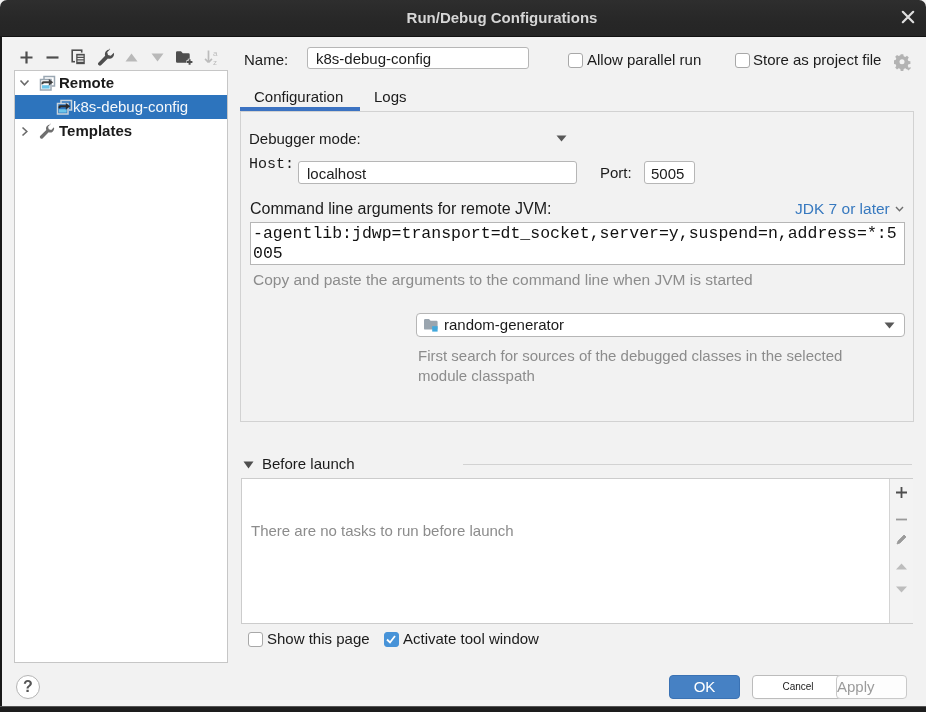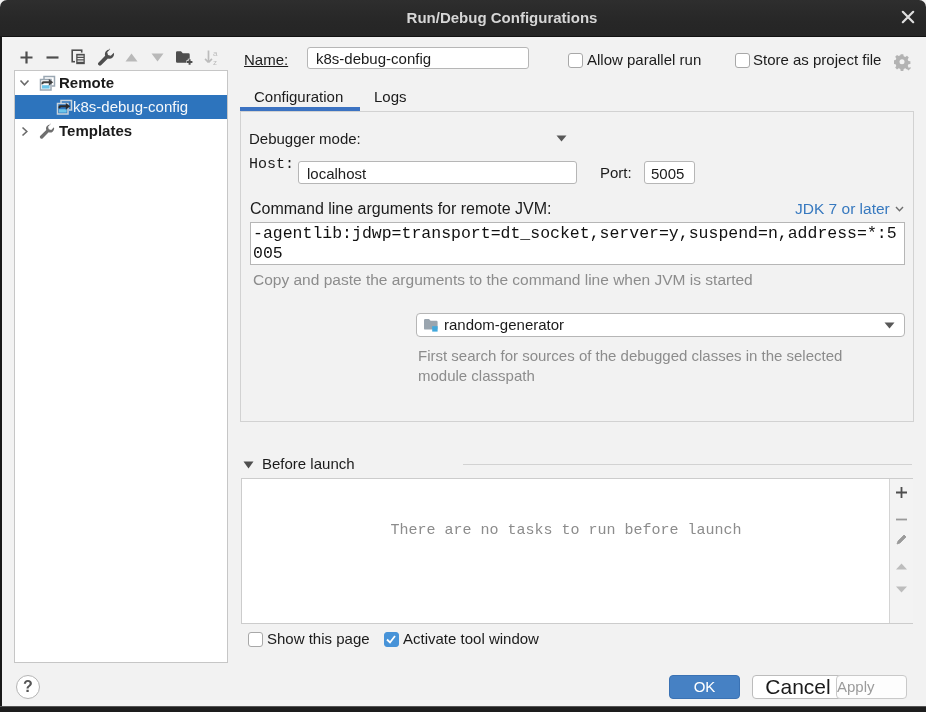--- a/index.html
+++ b/index.html
@@ -89,21 +89,21 @@
   <div class="lbl" style="left:73px;top:98px;color:#f5f8fb;">k8s-debug-config</div>
 
   <svg style="left:21px;top:126px" width="8" height="11" viewBox="0 0 8 11">
     <path d="M1.5 1.5 L5.8 5.5 L1.5 9.5" fill="none" stroke="#6a6a6a" stroke-width="1.6"></path>
   </svg>
   <svg style="left:39px;top:123px" width="16" height="16" viewBox="0 0 18 18">
     <path d="M12.5 1.6a4.6 4.6 0 0 0-4.3 6.2L1.6 14.4a1.9 1.9 0 0 0 2.7 2.7l6.6-6.6a4.6 4.6 0 0 0 5.9-5.7l-3 3-2.8-.8-.8-2.8 3-3a4.6 4.6 0 0 0-.7-.6z" fill="#6f6f6f"></path>
   </svg>
   <div class="lbl" style="left:59px;top:122px;font-weight:bold;">Templates</div>
 
-  <div class="lbl" style="left:244px;top:51px;text-decoration:underline;">Name:</div>
+  <div class="lbl" style="left:244px;top:51px;">Name:</div>
   <div class="inp" style="left:307px;top:47px;width:222px;height:22px;line-height:22px;padding-left:8px;box-sizing:border-box;">k8s-debug-config</div>
   <div class="cb" style="left:568px;top:53px;"></div>
   <div class="lbl" style="left:587px;top:51px;">Allow parallel run</div>
   <div class="cb" style="left:735px;top:53px;"></div>
   <div class="lbl" style="left:753px;top:51px;">Store as project file</div>
 
   <svg style="left:894px;top:53px" width="18" height="18" viewBox="0 0 18 18">
     <path fill="#b3b3b3" d="M6.7 1.2h2.6l.4 2 1.6.7 1.7-1.1 1.8 1.8-1.1 1.7.7 1.6 2 .4v2.6l-2 .4-.7 1.6 1.1 1.7-1.8 1.8-1.7-1.1-1.6.7-.4 2H6.7l-.4-2-1.6-.7-1.7 1.1-1.8-1.8 1.1-1.7-.7-1.6-2-.4V7.4l2-.4.7-1.6-1.1-1.7 1.8-1.8 1.7 1.1 1.6-.7z"></path>
     <circle cx="8" cy="8.7" r="2.5" fill="#f2f2f2"></circle>
     <path d="M12.5 14.5 l2 2 2-2" fill="none" stroke="#b3b3b3" stroke-width="1.4"></path>
@@ -149,21 +149,21 @@
   <div class="hint" style="left:418px;top:367px;">module classpath</div>
 
   <svg style="left:243px;top:461px" width="11" height="8" viewBox="0 0 11 8">
     <path d="M0.5 0.5 H10.5 L5.5 7.5 Z" fill="#4e4e4e"></path>
   </svg>
   <div class="lbl" style="left:262px;top:455px;">Before launch</div>
   <div class="abs" style="left:463px;top:464px;width:449px;height:1px;background:#d2d2d2;"></div>
 
   <div class="abs" style="left:241px;top:478px;width:672px;height:146px;background:#fff;border:1px solid #cccccc;box-sizing:border-box;"></div>
   <div class="abs" style="left:889px;top:479px;width:23px;height:144px;background:#f3f3f3;border-left:1px solid #d4d4d4;"></div>
-  <div class="hint" style="left:242px;top:522px;width:648px;text-align:center;font-family:Liberation Mono, monospace;">There are no tasks to run before launch</div>
+  <div class="hint" style="left:251px;top:522px;width:648px;">There are no tasks to run before launch</div>
   <svg style="left:895px;top:486px" width="13" height="13" viewBox="0 0 13 13">
     <path d="M6.5 1v11M1 6.5h11" stroke="#4e4e4e" stroke-width="1.8"></path>
   </svg>
   <svg style="left:895px;top:513px" width="13" height="13" viewBox="0 0 13 13">
     <path d="M1 6.5h11" stroke="#9a9a9a" stroke-width="1.8"></path>
   </svg>
   <svg style="left:895px;top:533px" width="13" height="13" viewBox="0 0 13 13">
     <path d="M2 11 L3 8 L9 2 L11 4 L5 10 Z M9 2 L11 4" fill="#9a9a9a" stroke="#9a9a9a" stroke-width="0.8"></path>
   </svg>
   <svg style="left:895px;top:562px" width="13" height="9" viewBox="0 0 13 9">
@@ -177,19 +177,19 @@
   <div class="lbl" style="left:267px;top:630px;">Show this page</div>
   <div class="cb" style="left:384px;top:632px;background:#4793d8;border-color:#4793d8;"></div>
   <svg style="left:386px;top:635px" width="10" height="9" viewBox="0 0 10 9">
     <path d="M1 4.5 L4 7.5 L9 1" fill="none" stroke="#fff" stroke-width="1.8"></path>
   </svg>
   <div class="lbl" style="left:403px;top:630px;">Activate tool window</div>
 
   <div class="abs" style="left:669px;top:675px;width:71px;height:24px;background:#4681c4;border:1px solid #3a72b4;border-radius:4px;box-sizing:border-box;
        color:#fff;font-size:15px;line-height:22px;text-align:center;">OK</div>
   <div class="abs" style="left:752px;top:675px;width:92px;height:24px;background:#fff;border:1px solid #bcbcbc;border-radius:4px;box-sizing:border-box;
-       color:#1b1b1b;font-size:21px;line-height:22px;text-align:center;">Cancel</div>
+       color:#1b1b1b;font-size:10px;line-height:22px;text-align:center;">Cancel</div>
   <div class="abs" style="left:836px;top:675px;width:71px;height:24px;background:#fdfdfd;border:1px solid #c9c9c9;border-radius:4px;box-sizing:border-box;
        color:#9b9b9b;font-size:15px;line-height:22px;text-align:left;">Apply</div>
 
   <div class="abs" style="left:16px;top:675px;width:24px;height:24px;border-radius:50%;background:#fff;border:1px solid #b4b4b4;box-sizing:border-box;
        color:#555;font-size:16px;font-weight:bold;text-align:center;line-height:22px;">?</div>
 
 </div>
 </body></html>

